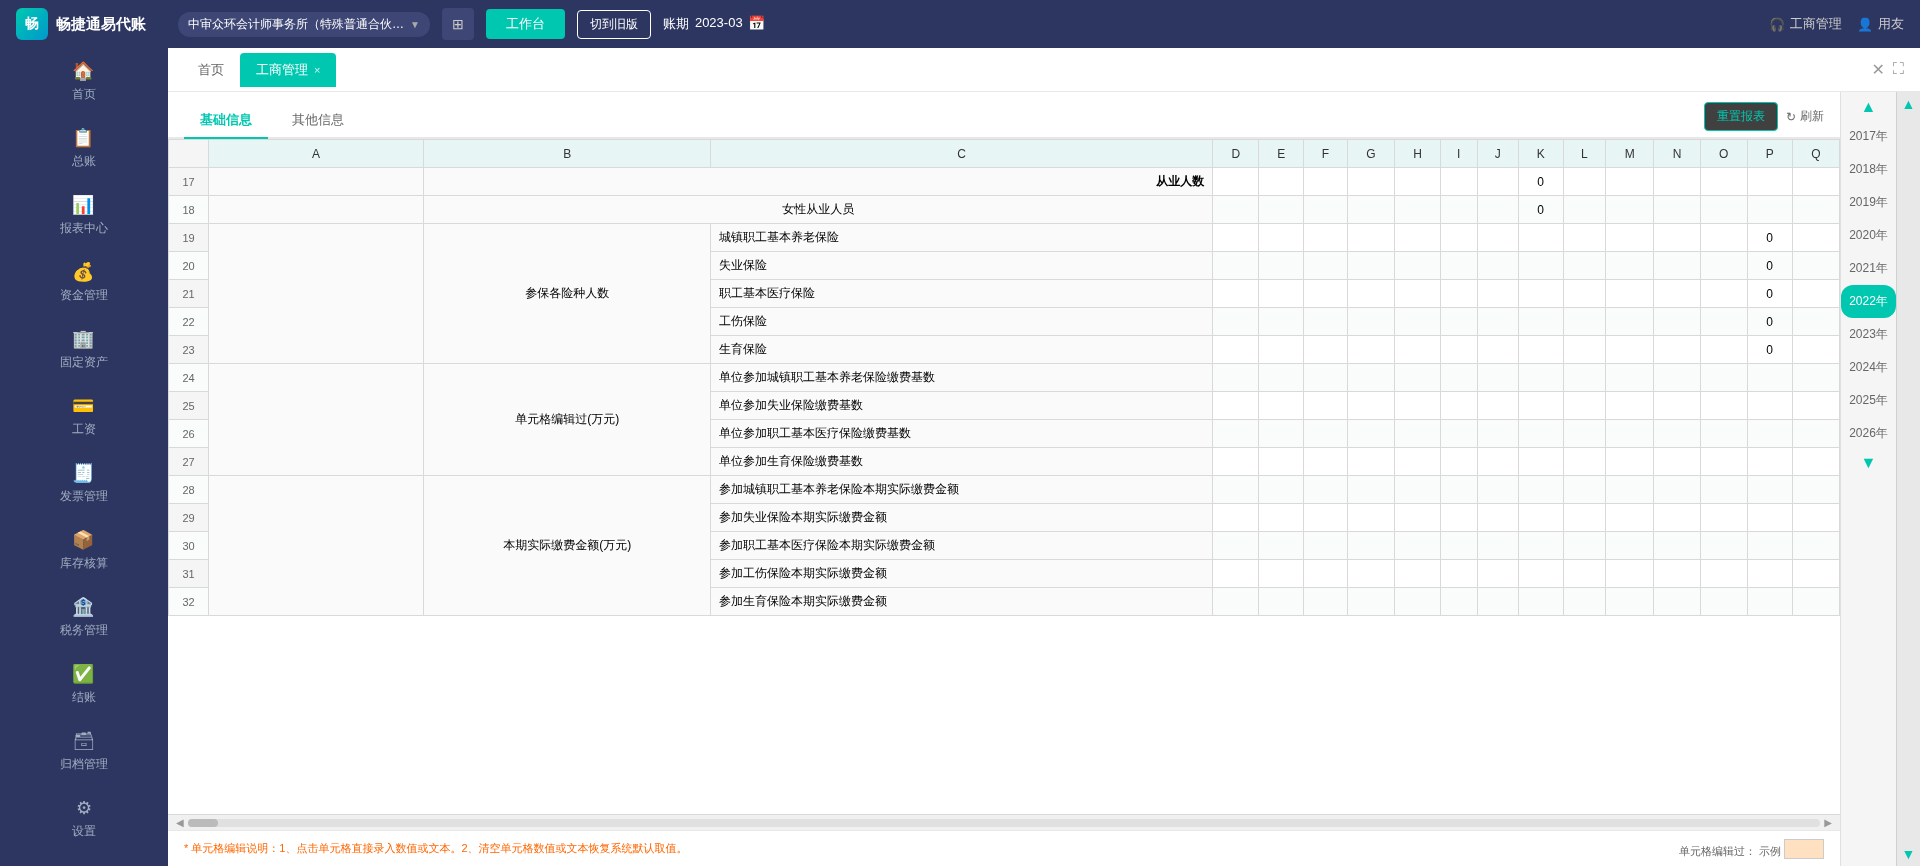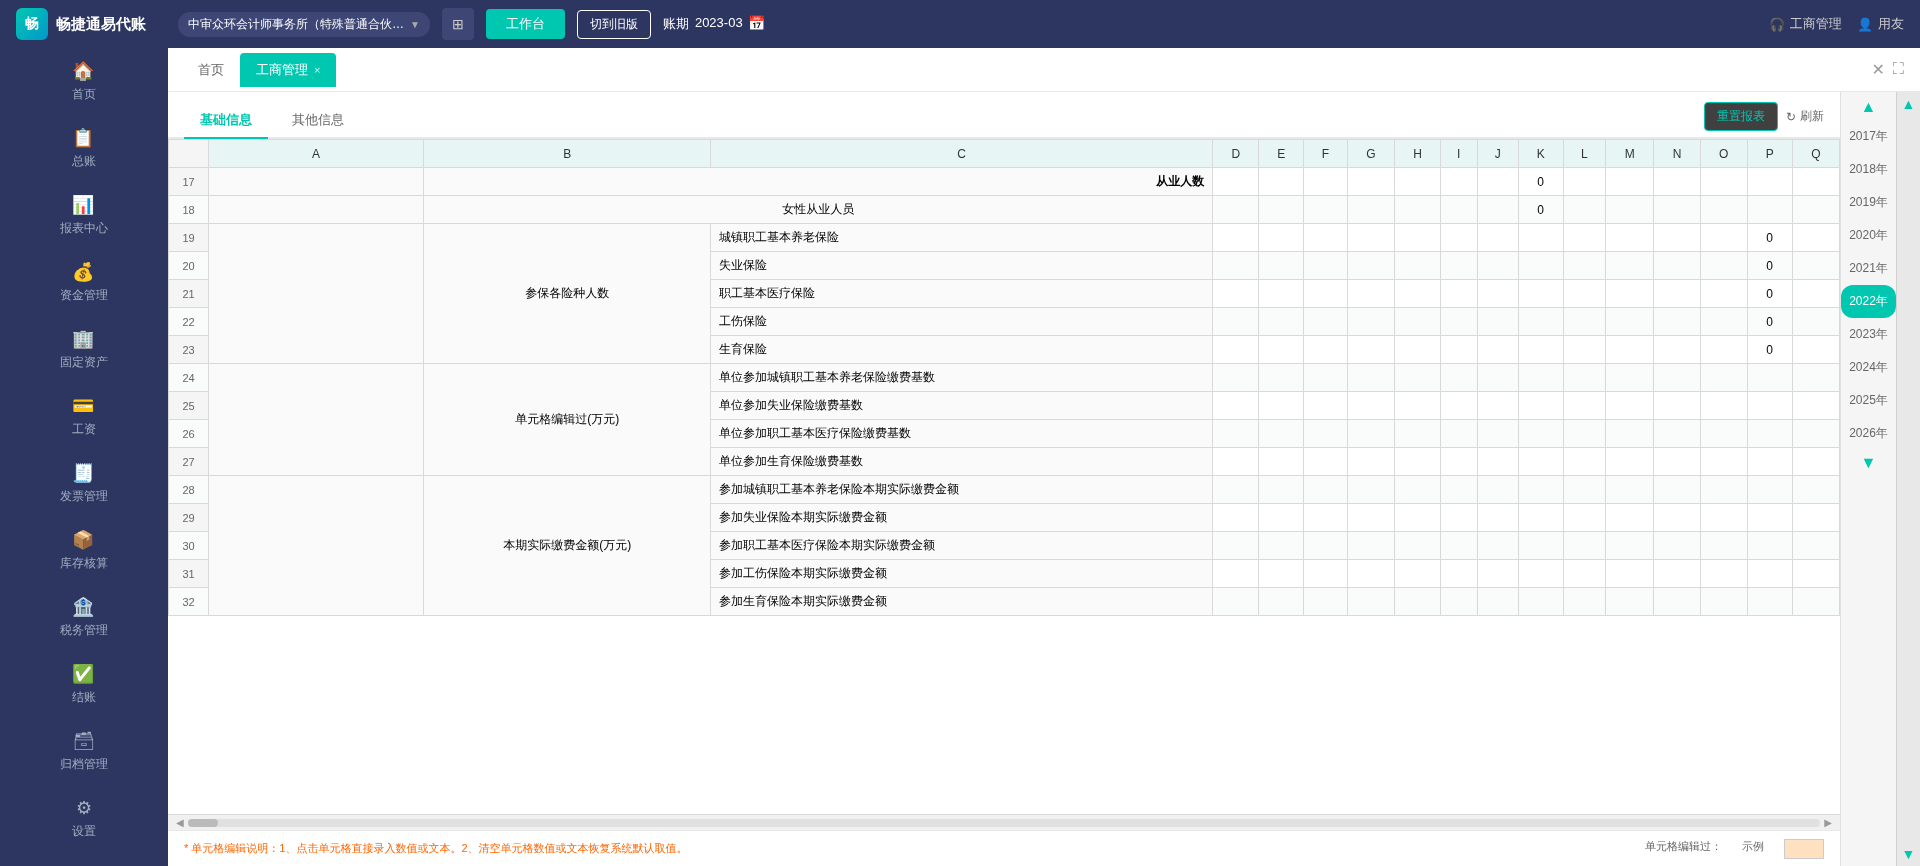--- a/index.html
+++ b/index.html
@@ -72,21 +72,21 @@
 
     
     .h-scrollbar { height: 16px; background: #f0f0f0; border-top: 1px solid #d9d9d9; display: flex; align-items: center; padding: 0 4px; }
     .h-scroll-track { flex: 1; height: 8px; background: #e0e0e0; border-radius: 4px; position: relative; }
     .h-scroll-thumb { position: absolute; left: 0; top: 0; width: 30px; height: 8px; background: #bbb; border-radius: 4px; }
     .scroll-arrow { color: #999; cursor: pointer; padding: 0 4px; font-size: 10px; }
 
     
     .footer { height: 36px; background: #fff; border-top: 1px solid #e8e8e8; display: flex; align-items: center; padding: 0 16px; font-size: 11px; }
     .footer-note { color: #ff6600; }
-    .footer-right { margin-left: auto; color: #666; display: flex; align-items: flex-start; gap: 20px; }
+    .footer-right { margin-left: auto; color: #666; display: flex; align-items: flex-end; gap: 3px; }
     .example-cell { width: 40px; height: 20px; background: #ffe0c0; border: 1px solid #ccc; display: inline-block; }
 
     
     .year-panel { width: 56px; background: #f5f5f5; border-left: 1px solid #e0e0e0; display: flex; flex-direction: column; align-items: center; overflow: hidden; padding: 2px 0; }
     .year-item { width: 100%; text-align: center; padding: 8px 2px; font-size: 12px; color: #666; cursor: pointer; }
     .year-item.active { background: #00c8b0; color: #fff; border-radius: 12px; }
     .year-nav { width: 100%; text-align: center; cursor: pointer; color: #00c8b0; font-size: 16px; padding: 4px 0; }
 
     
     .right-collapse { width: 24px; background: #e8e8e8; display: flex; flex-direction: column; align-items: center; border-left: 1px solid #d0d0d0; }

